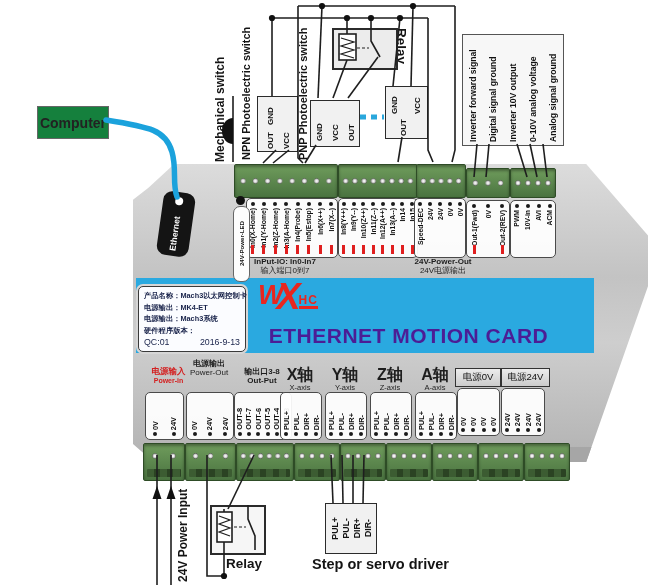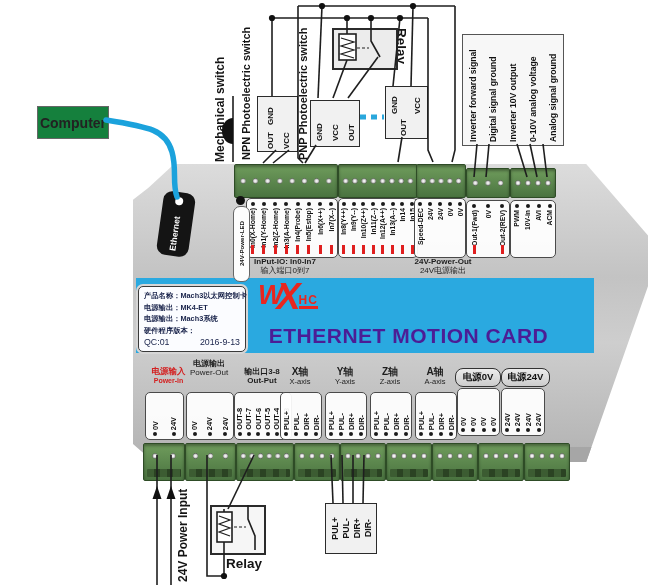--- a/index.html
+++ b/index.html
@@ -34,25 +34,25 @@
   .pg.ticks .tick{display:block;}
   .pg.ticks2 .tick{display:block;}
   .pg.ticks2 .pin:nth-child(2) .tick{display:none;}
   .pg.b .pin{justify-content:flex-end;padding-top:0;padding-bottom:3px;}
   .pg.b .dot{order:2;margin-bottom:0;margin-top:2px;}
   .pg.b .plabel{order:1;font-size:7.4px;}
   
   .cap{position:absolute;text-align:center;line-height:1.15;white-space:nowrap;}
   .cap .en{font-size:8px;font-weight:bold;color:#1d1d1d;display:block;}
   .cap .cn{font-size:8px;color:#1d1d1d;display:block;}
-  .cap.axis .cn{font-size:10px;font-weight:bold;}
+  .cap.axis .cn{font-size:16px;font-weight:bold;}
   .cap.axis .en{font-weight:normal;font-size:7.5px;}
   .cap.red .en,.cap.red .cn{color:#d32020;}
-  .badge{position:absolute;border:1.5px solid #333;border-radius:8px;background:linear-gradient(#ececec,#cccccc);
-         font-size:9.5px;font-weight:bold;display:flex;align-items:center;justify-content:center;color:#111;}
+  .badge{position:absolute;border:1.5px solid #333;border-radius:0;background:linear-gradient(#ececec,#cccccc);
+         font-size:9.5px;font-weight:normal;display:flex;align-items:center;justify-content:center;color:#111;}
   
   #prodlabel{position:absolute;left:138px;top:286px;width:108px;height:66px;background:#fbfcff;border:1.6px solid #3a3a3a;
              border-radius:5px;box-shadow:0 0 0 2px #d6d6d6;padding:3px 5px;box-sizing:border-box;z-index:4;}
   #prodlabel .row{font-size:7.3px;font-weight:bold;color:#18224a;line-height:11.5px;white-space:nowrap;}
   #prodlabel .qcrow{display:flex;justify-content:space-between;font-size:8.8px;font-weight:normal;color:#18224a;margin-top:1px;}
   #banner{position:absolute;left:136px;top:278px;width:458px;height:75px;background:#2aa9e0;z-index:3;}
   #logo{position:absolute;left:122px;top:2px;color:#e8261f;font-style:italic;font-weight:900;display:flex;align-items:flex-start;}
   #logo .lw{font-size:27px;line-height:30px;}
   #logo .lx{font-size:36px;line-height:34px;margin-left:-7px;}
   #logo .lhc{font-size:12px;font-style:normal;letter-spacing:1px;border-bottom:3px solid #e8261f;margin:14px 0 0 -2px;line-height:12px;}
@@ -576,20 +576,21 @@
   <div class="compbox" style="left:210px;top:505px;width:52px;height:46px;background:#f6f6f6;border-width:2px;"></div>
   <div class="seclabel abs" style="left:226px;top:556px;width:50px;font-size:13.5px;">Relay</div>
   <div class="compbox" style="left:325px;top:503px;width:50px;height:49px;background:#f1f1f1;border-width:1.5px;">
     <div style="position:absolute;left:3px;right:3px;top:4px;bottom:4px;display:flex;justify-content:space-around;align-items:center;">
         <span class="vt" style="font-size:8.8px;font-weight:bold;">PUL+</span>
         <span class="vt" style="font-size:8.8px;font-weight:bold;">PUL-</span>
         <span class="vt" style="font-size:8.8px;font-weight:bold;">DIR+</span>
         <span class="vt" style="font-size:8.8px;font-weight:bold;">DIR-</span>
       </div>
   </div>
+  <div class="seclabel abs" style="left:312px;top:556px;width:160px;font-size:14.5px;">Step or servo driver</div>
 
   <svg class="overlay" width="650" height="588" viewBox="0 0 650 588">
     <g stroke="#1e1e1e" stroke-width="1.6" fill="none">
 
       <path d="M298 6 H455"></path>
       <path d="M298 6 V158 L303 163"></path>
       <path d="M322 6 L318 98"></path>
       <path d="M413 6 L411 86"></path>
       <path d="M455 6 V150 L452 162"></path>
       <path d="M272 18 H428"></path>

